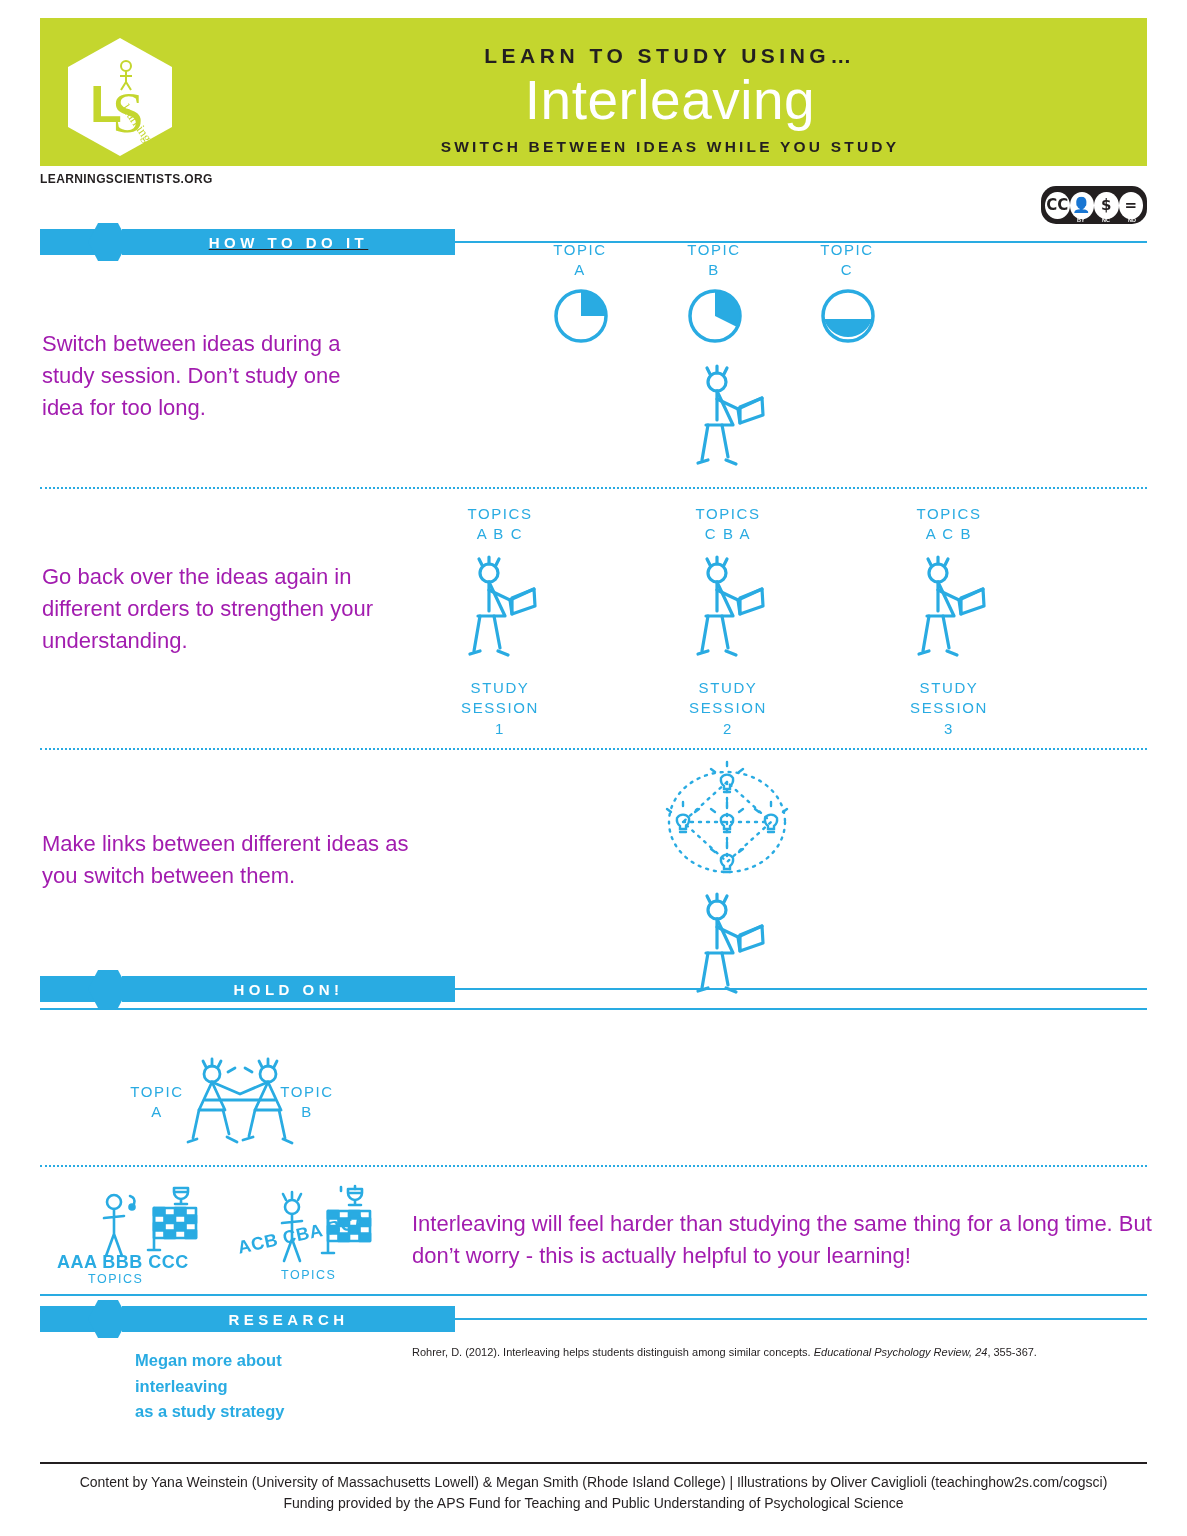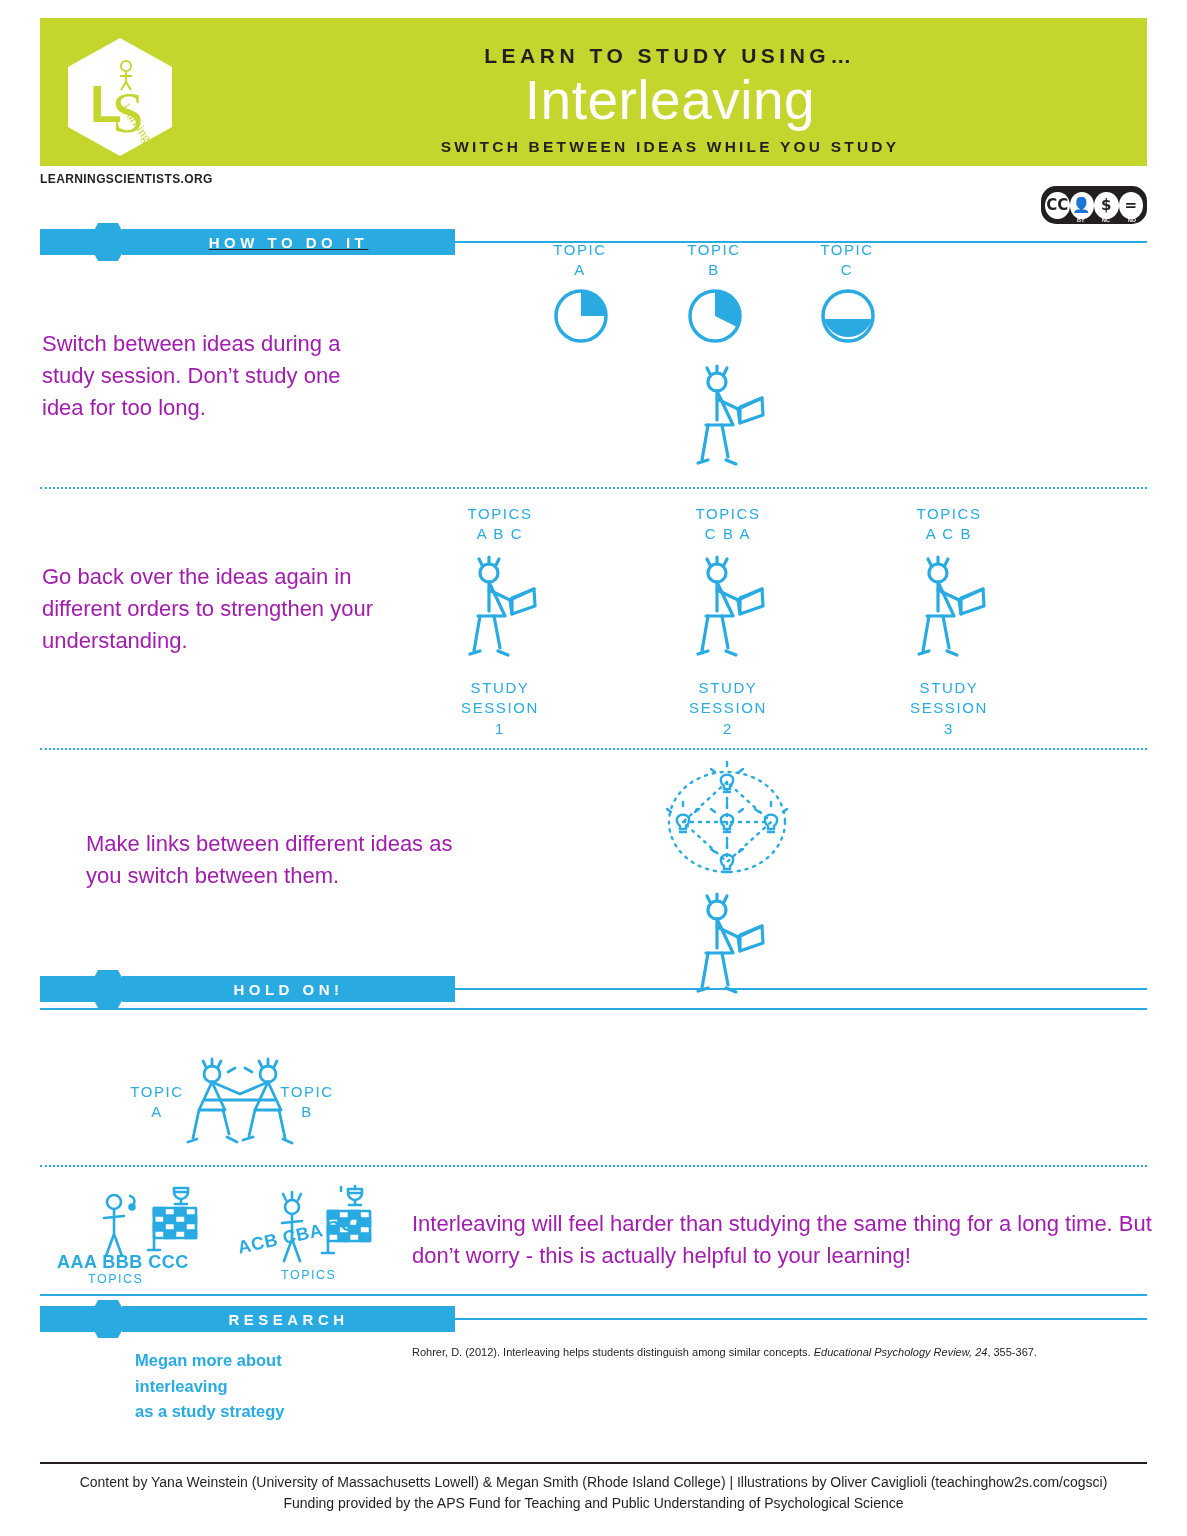--- a/index.html
+++ b/index.html
@@ -273,21 +273,21 @@
     </svg>
   </div>
   <div class="cap" style="left:884px; top:678px; width:130px;">
     <span>STUDY</span><br>
     <span>SESSION</span><br>
     <span>3</span>
   </div>
 
   <div class="dotted" style="top:748px;"></div>
 
-  <div class="btext" style="left:42px; top:828px; width:380px;margin-left:44px;">Make links between different ideas as you switch between them.</div>
+  <div class="btext" style="left:42px; top:828px; width:380px;">Make links between different ideas as you switch between them.</div>
 
   <div style="position:absolute; left:655px; top:760px;">
     <svg width="150" height="135" viewBox="0 0 150 135" stroke="#29abe2" stroke-width="2.4" fill="none" stroke-linecap="round">
       <ellipse cx="72" cy="62" rx="58" ry="50" stroke-dasharray="2 6"></ellipse>
       <g stroke-dasharray="2 6">
         <path d="M72 22 L28 62 L72 102 L116 62 Z"></path>
         <path d="M28 62 L116 62 M72 22 L72 102"></path>
       </g>
       <g>
         <path d="M66 18 a7 7 0 0 1 12 0 a7 8 0 0 1 -3 8 l0 3 l-6 0 l0 -3 a7 8 0 0 1 -3 -8 z"></path>

